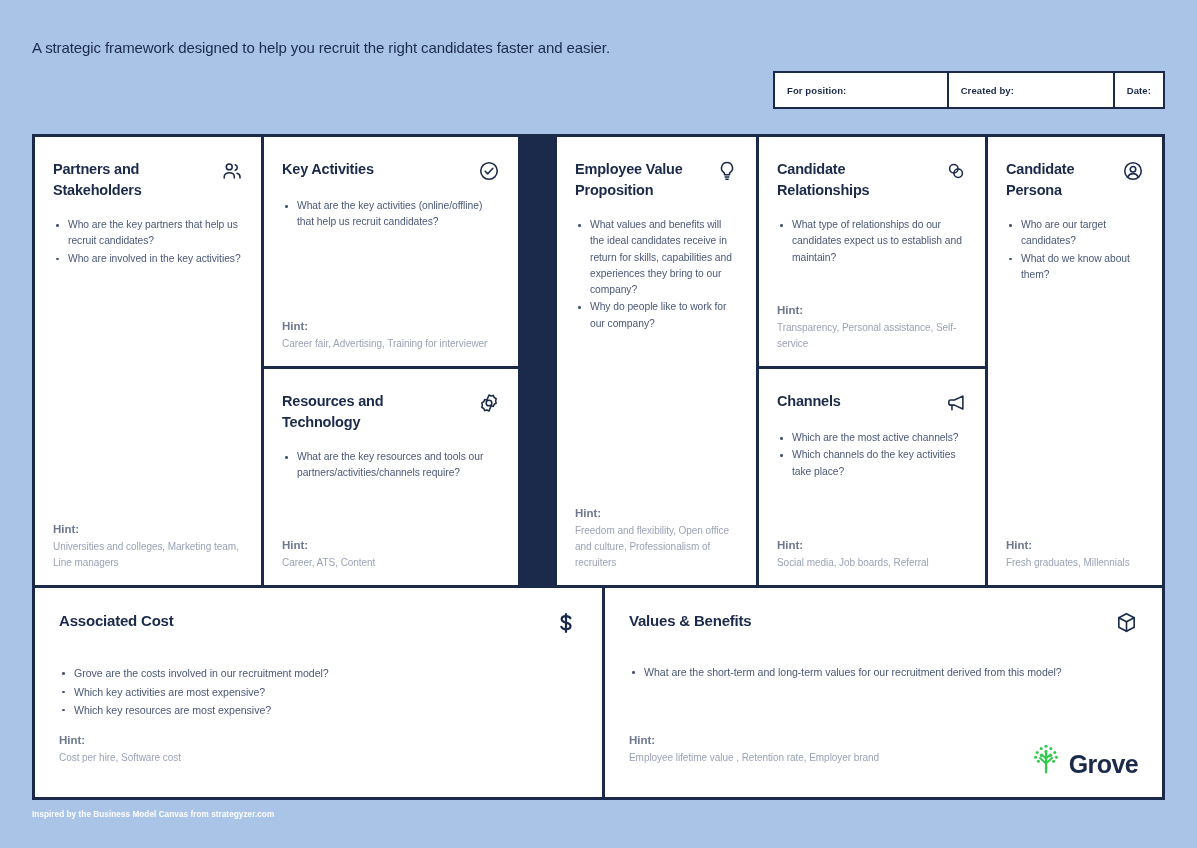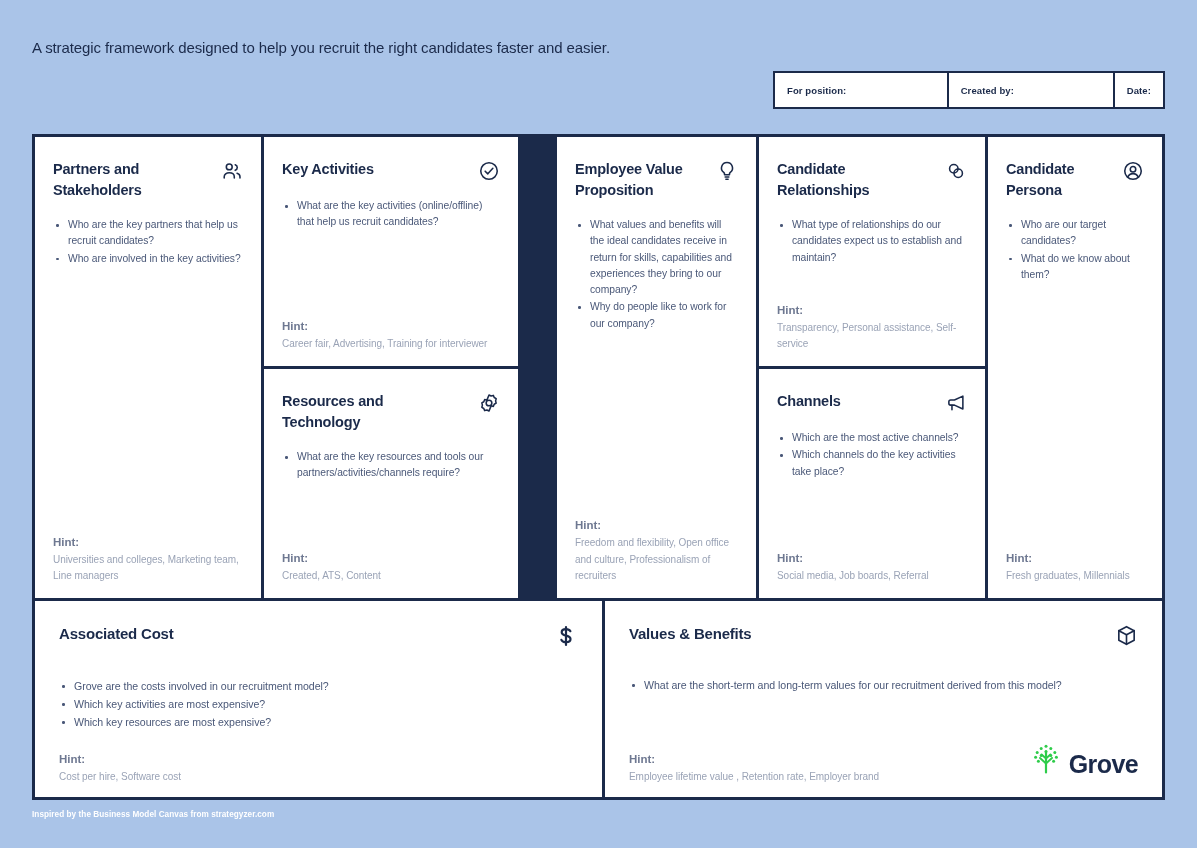--- a/index.html
+++ b/index.html
@@ -170,21 +170,21 @@
     margin-bottom: 4px;
   }
   .hint-text {
     font-size: 10px;
     line-height: 1.62;
     color: #9aa3b6;
     letter-spacing: -0.05px;
   }
 
   
-  .cell.wide { padding: 22px 24px 12px 24px; }
+  .cell.wide { padding: 22px 24px 31px 24px; }
   .cell.wide .cell-title { max-width: none; font-size: 15px; }
   .cell.wide .bullets { margin-top: 30px; }
   .cell.wide .bullets li { font-size: 10.6px; line-height: 1.62; }
   .cell.wide .hint { padding-top: 14px; }
 
   .cost-cell { width: 567px; }
   .values-cell { flex: 1; position: relative; }
 
   
   .grove-logo {
@@ -290,21 +290,21 @@
                 <path d="M12 3.2l2.3 1.1 2.4-.6 1 2.3 2.1 1.3-.6 2.4.6 2.4-2.1 1.3-1 2.3-2.4-.6L12 20.8l-2.3-1.1-2.4.6-1-2.3-2.1-1.3.6-2.4-.6-2.4 2.1-1.3 1-2.3 2.4.6z"></path>
                 <circle cx="12" cy="12" r="3.1"></circle>
               </svg>
             </div>
           </div>
           <ul class="bullets">
             <li>What are the key resources and tools our partners/activities/channels require?</li>
           </ul>
           <div class="hint">
             <div class="hint-label">Hint:</div>
-            <div class="hint-text">Created, ATS, Content</div>
+            <div class="hint-text">Career, ATS, Content</div>
           </div>
         </div>
       </div>
 
       <div class="col col-3">
         <div class="cell grow">
           <div class="cell-head">
             <div class="cell-title">Employee Value Proposition</div>
             <div class="cell-icon">
               <svg width="22" height="22" viewBox="0 0 24 24" fill="none" stroke="#1b2a4a" stroke-width="1.7" stroke-linecap="round" stroke-linejoin="round">

